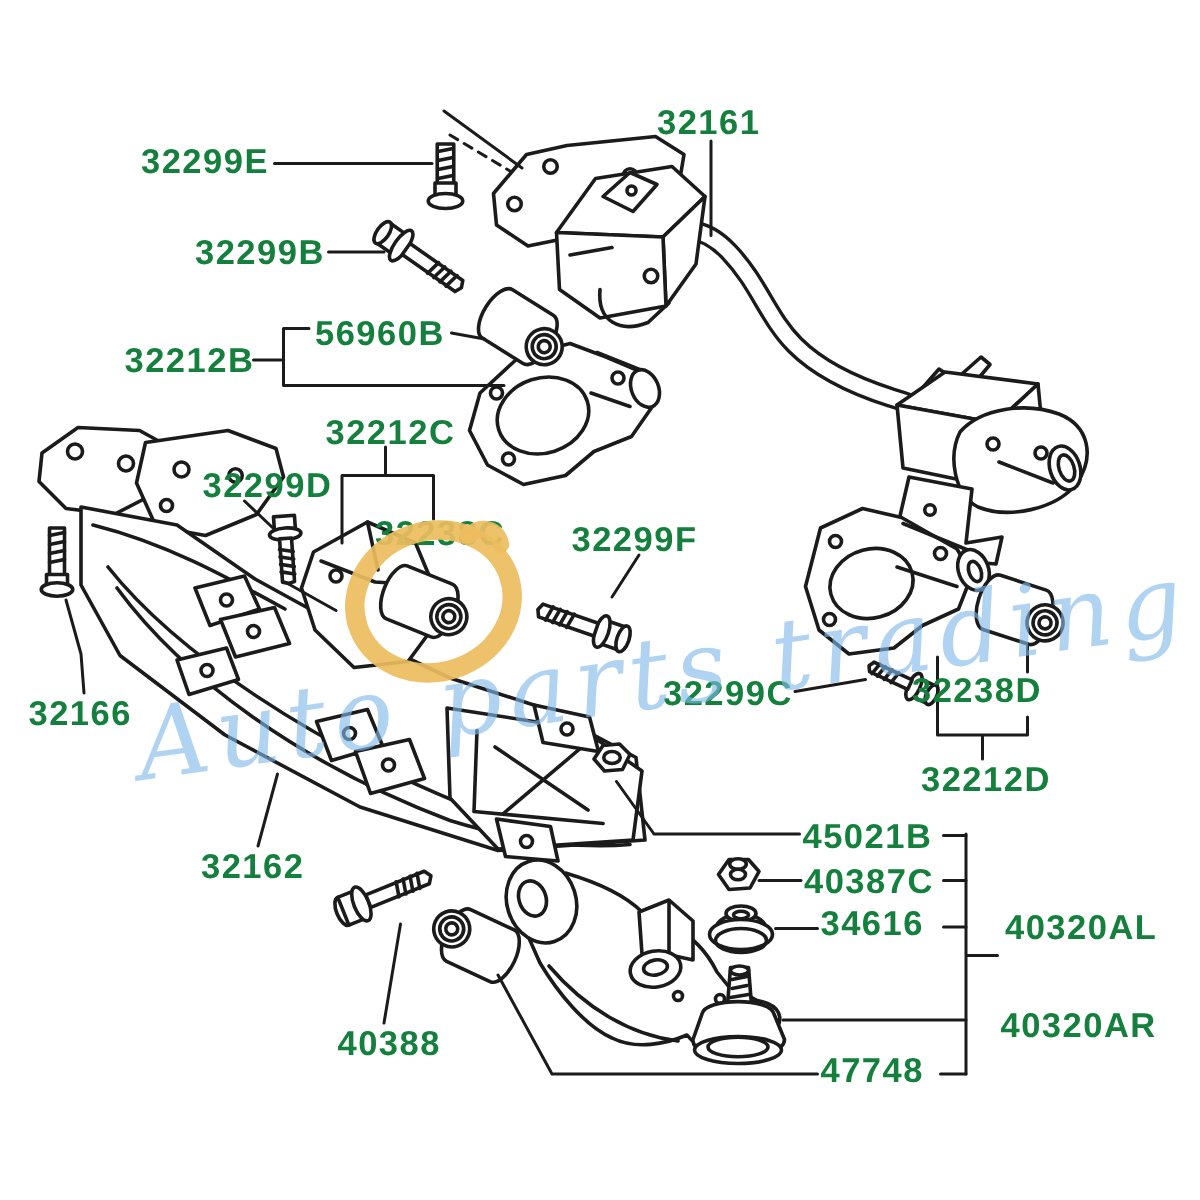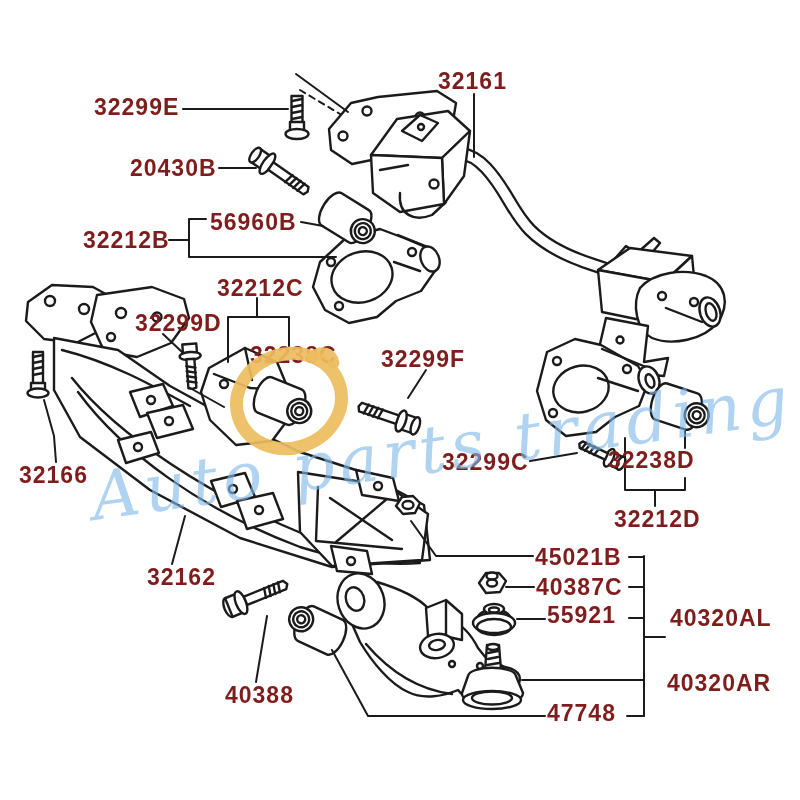--- a/index.html
+++ b/index.html
@@ -1,20 +1,20 @@
 <!DOCTYPE html>
 <html><head>
 <meta charset="utf-8">
 <style>
   html,body{margin:0;padding:0;background:#fff;}
   #stage{position:relative;width:800px;height:800px;background:#ffffff;overflow:hidden;
          font-family:"Liberation Sans", sans-serif;}
   #art{position:absolute;left:0;top:0;}
   .part-label{position:absolute;font-size:23px;font-weight:700;letter-spacing:1px;
-              color:#7f1d1d;white-space:nowrap;z-index:5;line-height:1;}
+              color:#15803d;white-space:nowrap;z-index:5;line-height:1;}
   #highlight-layer{position:absolute;left:0;top:0;z-index:8;pointer-events:none;}
   #watermark-layer{position:absolute;left:0;top:0;z-index:9;pointer-events:none;}
   .wm-text{font-family:"DejaVu Serif", serif;font-style:italic;font-size:66px;
            letter-spacing:5px;fill:#7fb9ea;opacity:0.62;}
 </style>
 </head>
 <body>
 
 <div id="stage">
 
@@ -246,37 +246,37 @@
       <path d="M411,521 L436,556 M436,556 L533,556 M629,557 L644,557"></path>
       <path d="M506,587 L534,587 M629,587 L644,587"></path>
       <path d="M517,619 L545,619 M629,618 L644,618"></path>
       <path d="M522,680 L644,680"></path>
       <path d="M644,556 L644,716 M644,637 L665,637"></path>
     </g>
   </g>
 </svg>
 
 <div class="part-label" style="left:94px;top:96px">32299E</div>
-<div class="part-label" style="left:130px;top:157px">20430B</div>
+<div class="part-label" style="left:130px;top:157px">32299B</div>
 <div class="part-label" style="left:210px;top:211px">56960B</div>
 <div class="part-label" style="left:83px;top:229px">32212B</div>
 <div class="part-label" style="left:217px;top:277px">32212C</div>
 <div class="part-label" style="left:438px;top:70px">32161</div>
 <div class="part-label" style="left:135px;top:312px">32299D</div>
 <div class="part-label" style="left:250px;top:344px">32238C</div>
 <div class="part-label" style="left:381px;top:348px">32299F</div>
 <div class="part-label" style="left:19px;top:464px">32166</div>
 <div class="part-label" style="left:442px;top:451px">32299C</div>
 <div class="part-label" style="left:608px;top:449px">32238D</div>
 <div class="part-label" style="left:614px;top:508px">32212D</div>
-<div class="part-label" style="left:147px;top:566px">32162</div>
+<div class="part-label" style="left:134px;top:566px">32162</div>
 <div class="part-label" style="left:225px;top:684px">40388</div>
 <div class="part-label" style="left:535px;top:546px">45021B</div>
 <div class="part-label" style="left:536px;top:576px">40387C</div>
-<div class="part-label" style="left:547px;top:604px">55921</div>
+<div class="part-label" style="left:547px;top:604px">34616</div>
 <div class="part-label" style="left:670px;top:607px">40320AL</div>
 <div class="part-label" style="left:667px;top:672px">40320AR</div>
 <div class="part-label" style="left:547px;top:702px">47748</div>
 
 <svg id="highlight-layer" width="800" height="800" viewBox="0 0 800 800">
   <ellipse cx="289" cy="401" rx="53" ry="47" transform="rotate(-18 289 401)" fill="none" stroke="#edbd5e" stroke-width="13" opacity="0.92"></ellipse>
   <path d="M312,357 C322,349 332,353 334,363" fill="none" stroke="#edbd5e" stroke-width="11" stroke-linecap="round" opacity="0.92"></path>
 </svg>
 
 <svg id="watermark-layer" width="800" height="800" viewBox="0 0 800 800">

